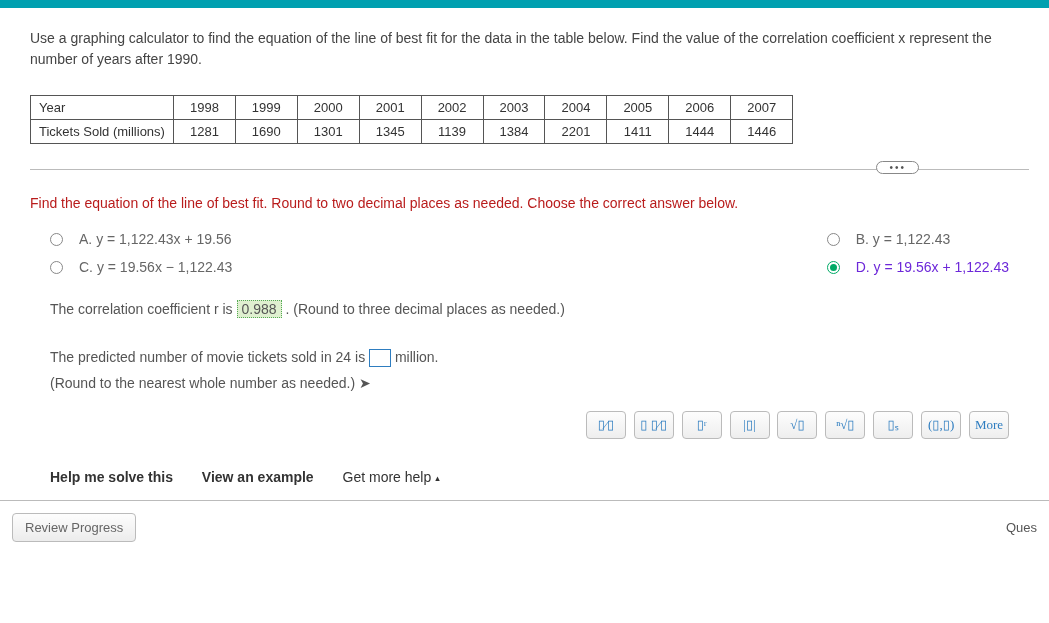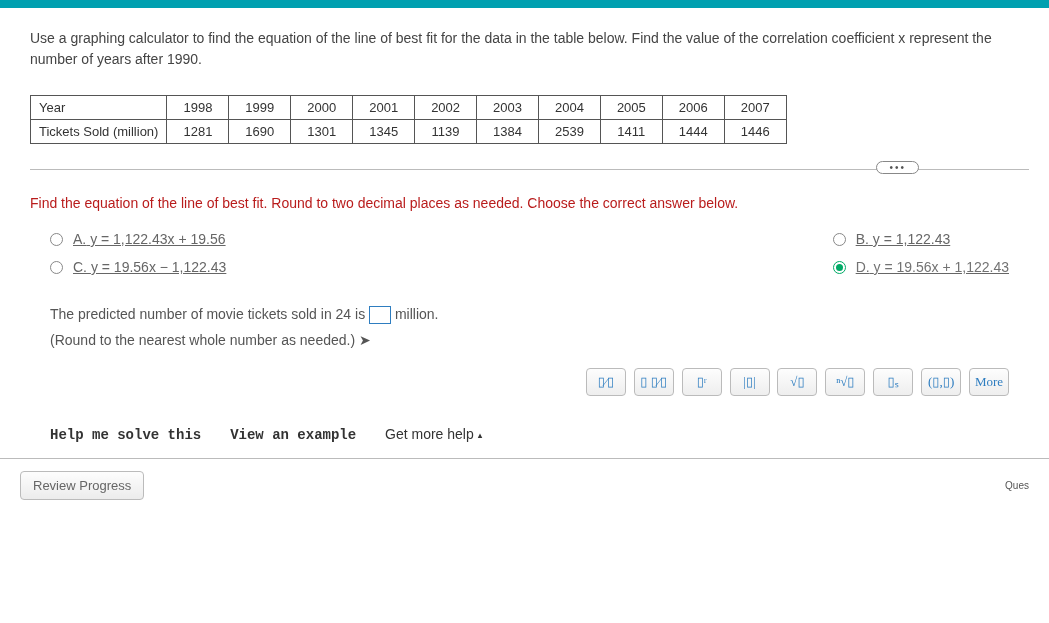--- a/index.html
+++ b/index.html
@@ -8,39 +8,39 @@
 .content { padding: 20px 20px 0 30px; }
 .prompt { margin-bottom: 25px; line-height: 1.5; color: #444; }
 table.data { border-collapse: collapse; margin-bottom: 25px; }
 table.data td, table.data th { border: 1px solid #555; padding: 4px 8px; font-size: 13px; font-weight: normal; text-align: left; }
 table.data td.num { text-align: center; padding: 4px 16px; }
 .hr { border-top: 1px solid #bbb; margin: 10px 0 25px 0; position: relative; }
 .hr .pill { position: absolute; right: 110px; top: -9px; background: #fff; border: 1px solid #888; border-radius: 10px; padding: 0 12px; font-size: 10px; letter-spacing: 2px; color: #555; }
 .subprompt { margin-bottom: 20px; color: #b91c1c; }
 .choices { display: flex; justify-content: space-between; margin: 0 20px 25px 20px; }
 .col { display: flex; flex-direction: column; gap: 12px; }
-.choice { display: flex; align-items: center; gap: 10px; color: #666; text-decoration: underline; }
+.choice { display: flex; align-items: center; gap: 16px; color: #666; }
 .radio { width: 13px; height: 13px; border: 1px solid #888; border-radius: 50%; display: inline-flex; align-items: center; justify-content: center; background: #fff; }
 .radio.sel { border-color: #0a6; }
 .radio.sel::after { content: ""; width: 7px; height: 7px; background: #0a6; border-radius: 50%; }
 .label { font-size: 14px; }
-.selected .label { color: #737373; }
+.selected .label { color: #6d28d9; }
 .fill-in { display: inline-block; background: #dff0d0; border: 1px dotted #5a5; padding: 0 4px; }
 .textline { margin: 0 20px 8px 20px; color: #555; }
 .inputbox { display: inline-block; width: 22px; height: 18px; border: 1px solid #2e7dc0; background: #fff; vertical-align: middle; }
 .cursor { display: inline-block; }
 .palette-row { text-align: right; margin: 20px 20px 0 0; }
 .palette-row .pbtn { display: inline-block; min-width: 40px; height: 28px; border: 1px solid #bbb; border-radius: 4px; background: linear-gradient(#fdfdfd,#eee); margin-left: 4px; text-align: center; line-height: 26px; font-size: 13px; color: #2e7dc0; cursor: pointer; font-family: 'Times New Roman', serif; }
 .helprow { margin: 30px 20px 15px 20px; font-size: 14px; }
-.helprow .h { font-weight: bold; margin-right: 25px; color: #333; cursor: pointer; font-family: Liberation Mono, monospace; }
+.helprow .h { font-weight: bold; margin-right: 25px; color: #333; cursor: pointer; }
 .helprow .hlink { margin-right: 25px; color: #333; cursor: pointer; }
 .hr2 { border-top: 1px solid #bbb; margin: 0; }
-.footer { padding: 12px 20px; display: flex; justify-content: space-between; align-items: center; }
+.footer { padding: 12px 12px; display: flex; justify-content: space-between; align-items: center; }
 .revbtn { border: 1px solid #bbb; border-radius: 4px; padding: 6px 12px; background: linear-gradient(#fdfdfd,#ececec); font-size: 13px; color: #666; cursor: pointer; }
-.ques { color: #555; font-size: 10px; }
+.ques { color: #555; font-size: 13px; }
 .caret-up { font-size: 9px; vertical-align: middle; }
 </style>
 </head>
 <body>
 
 <div class="topbar"></div>
 <div class="content">
   <p class="prompt">Use a graphing calculator to find the equation of the line of best fit for the data in the table below. Find the value of the correlation coefficient x represent the number of years after 1990.</p>
 
   <table class="data">
@@ -52,28 +52,28 @@
       <td class="num">2000</td>
       <td class="num">2001</td>
       <td class="num">2002</td>
       <td class="num">2003</td>
       <td class="num">2004</td>
       <td class="num">2005</td>
       <td class="num">2006</td>
       <td class="num">2007</td>
     </tr>
     <tr>
-      <td>Tickets Sold (million)</td>
+      <td>Tickets Sold (millions)</td>
       <td class="num">1281</td>
       <td class="num">1690</td>
       <td class="num">1301</td>
       <td class="num">1345</td>
       <td class="num">1139</td>
       <td class="num">1384</td>
-      <td class="num">2539</td>
+      <td class="num">2201</td>
       <td class="num">1411</td>
       <td class="num">1444</td>
       <td class="num">1446</td>
     </tr>
   </tbody>
     </table>
 
   <div class="hr">
     <span class="pill">•••</span>
   </div>
@@ -96,20 +96,23 @@
         <span class="radio"></span>
         <span class="label"><span>B.</span> <span>y = 1,122.43</span></span>
       </div>
       <div class="choice selected">
         <span class="radio sel"></span>
         <span class="label"><span>D.</span> <span>y = 19.56x + 1,122.43</span></span>
       </div>
     </div>
   </div>
 
+  <p class="textline">
+    <span>The correlation coefficient r is </span><span class="fill-in">0.988</span><span> . (Round to three decimal places as needed.)</span>
+  </p>
 
   <p class="textline" style="margin-top:31px;">
     <span>The predicted number of movie tickets sold in 24 is </span><span class="inputbox"></span><span> million.</span>
   </p>
   <p class="textline">
     <span>(Round to the nearest whole number as needed.)</span> <span class="cursor">➤</span>
   </p>
 
   <div class="palette-row">
     <span class="pbtn">▯⁄▯</span>

